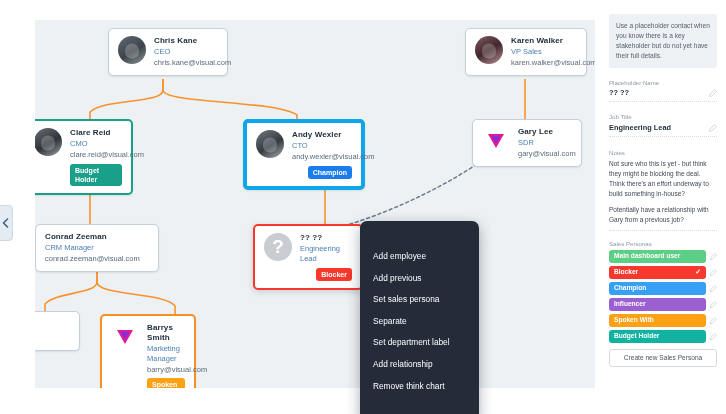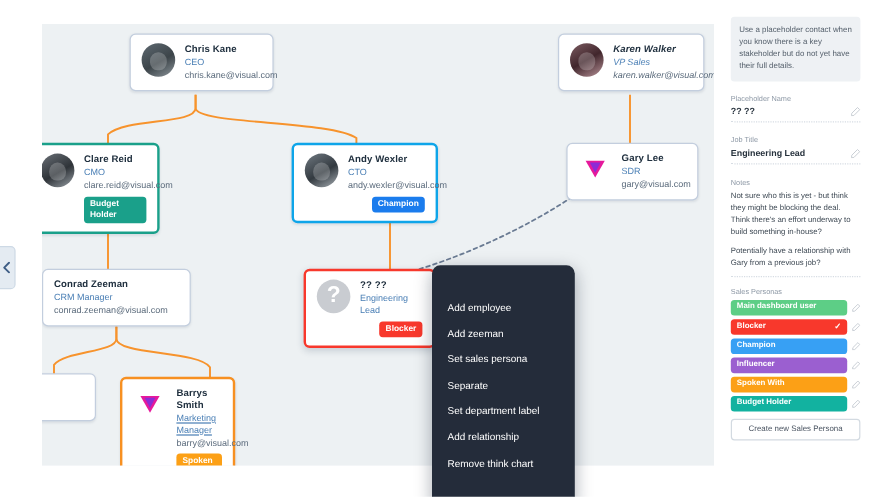--- a/index.html
+++ b/index.html
@@ -14,21 +14,21 @@
   .collapse-handle{position:absolute;left:-9px;top:205px;width:22px;height:36px;background:#e4ebf2;
     border:1px solid #cdd9e5;border-radius:4px;display:flex;align-items:center;justify-content:flex-end;
     padding-right:3px;box-sizing:border-box;}
   .collapse-handle svg{display:block;}
 
   
   .card{position:absolute;background:#fff;border:1px solid #c3cede;border-radius:5px;
     box-sizing:border-box;padding:7px 9px;display:flex;gap:8px;align-items:flex-start;
     box-shadow:0 1px 2px rgba(30,50,80,.10);}
   .card.sel-teal{border:2px solid #1aa08a;}
-  .card.sel-blue{border:2px solid #0ea5e9;}
+  .card.sel-blue{border:4px solid #0ea5e9;}
   .card.sel-orange{border:2px solid #f79021;}
   .card.sel-red{border:2px solid #f8382c;box-shadow:0 2px 6px rgba(30,50,80,.18);}
   .card.plain{border:1px solid #c3cede;}
 
   .avatar{width:28px;height:28px;border-radius:50%;flex:0 0 28px;overflow:hidden;background:#cfd5dc;
     position:relative;}
   .avatar.ph{background:#c9ccd1;display:flex;align-items:center;justify-content:center;}
   .avatar.ph span{color:#fff;font-size:19px;font-weight:bold;line-height:1;margin-top:-1px;}
   .avatar.logo{background:#fff;display:flex;align-items:center;justify-content:center;border-radius:0;}
 
@@ -107,21 +107,21 @@
       <div class="avatar ph1">
           <div class="face"></div>
         </div>
       <div class="ainfo">
         <div class="cname">Chris Kane</div>
         <div class="crole">CEO</div>
         <div class="cmail">chris.kane@visual.com</div>
       </div>
     </div>
 
-    <div class="card plain" style="left:430px;top:8px;width:122px;font-style:italic;">
+    <div class="card plain" style="left:430px;top:8px;width:122px;">
       <div class="avatar ph2">
           <div class="face"></div>
         </div>
       <div class="ainfo">
         <div class="cname">Karen Walker</div>
         <div class="crole">VP Sales</div>
         <div class="cmail">karen.walker@visual.com</div>
       </div>
     </div>
 
@@ -175,21 +175,21 @@
 
     <div class="card sel-orange" style="left:65px;top:294px;width:96px;">
       <div class="avatar logo">
         <svg width="20" height="18" viewBox="0 0 20 18">
           <path d="M2,2 L10,16 L18,2 Z" fill="#e6199b"></path>
           <path d="M5.5,3.5 L10,12 L14.5,3.5 Z" fill="#8c2bd6"></path>
         </svg>
       </div>
       <div class="ainfo">
         <div class="cname">Barrys Smith</div>
-        <div class="crole" style="max-width:48px;text-decoration:underline;">Marketing Manager</div>
+        <div class="crole" style="max-width:48px;">Marketing Manager</div>
         <div class="cmail">barry@visual.com</div>
         <div class="badge b-orange">Spoken With</div>
       </div>
     </div>
 
     <div class="card sel-red" style="left:218px;top:204px;width:110px;">
       <div class="avatar ph">
           <span>?</span>
         </div>
       <div class="ainfo">
@@ -202,21 +202,21 @@
   </div>
 
   <div class="collapse-handle">
     <svg width="7" height="10" viewBox="0 0 7 10">
       <path d="M5.5,1 L1.5,5 L5.5,9" fill="none" stroke="#3f5e86" stroke-width="1.6" stroke-linecap="round" stroke-linejoin="round"></path>
     </svg>
   </div>
 
   <div class="ctxmenu">
     <div class="ctxitem">Add employee</div>
-    <div class="ctxitem">Add zeeman</div>
+    <div class="ctxitem">Add previous</div>
     <div class="ctxitem">Set sales persona</div>
     <div class="ctxitem">Separate</div>
     <div class="ctxitem">Set department label</div>
     <div class="ctxitem">Add relationship</div>
     <div class="ctxitem">Remove think chart</div>
   </div>
 
   <div class="sidebar">
 
     <div class="hint">Use a placeholder contact when you know there is a key stakeholder but do not yet have their full details.</div>

